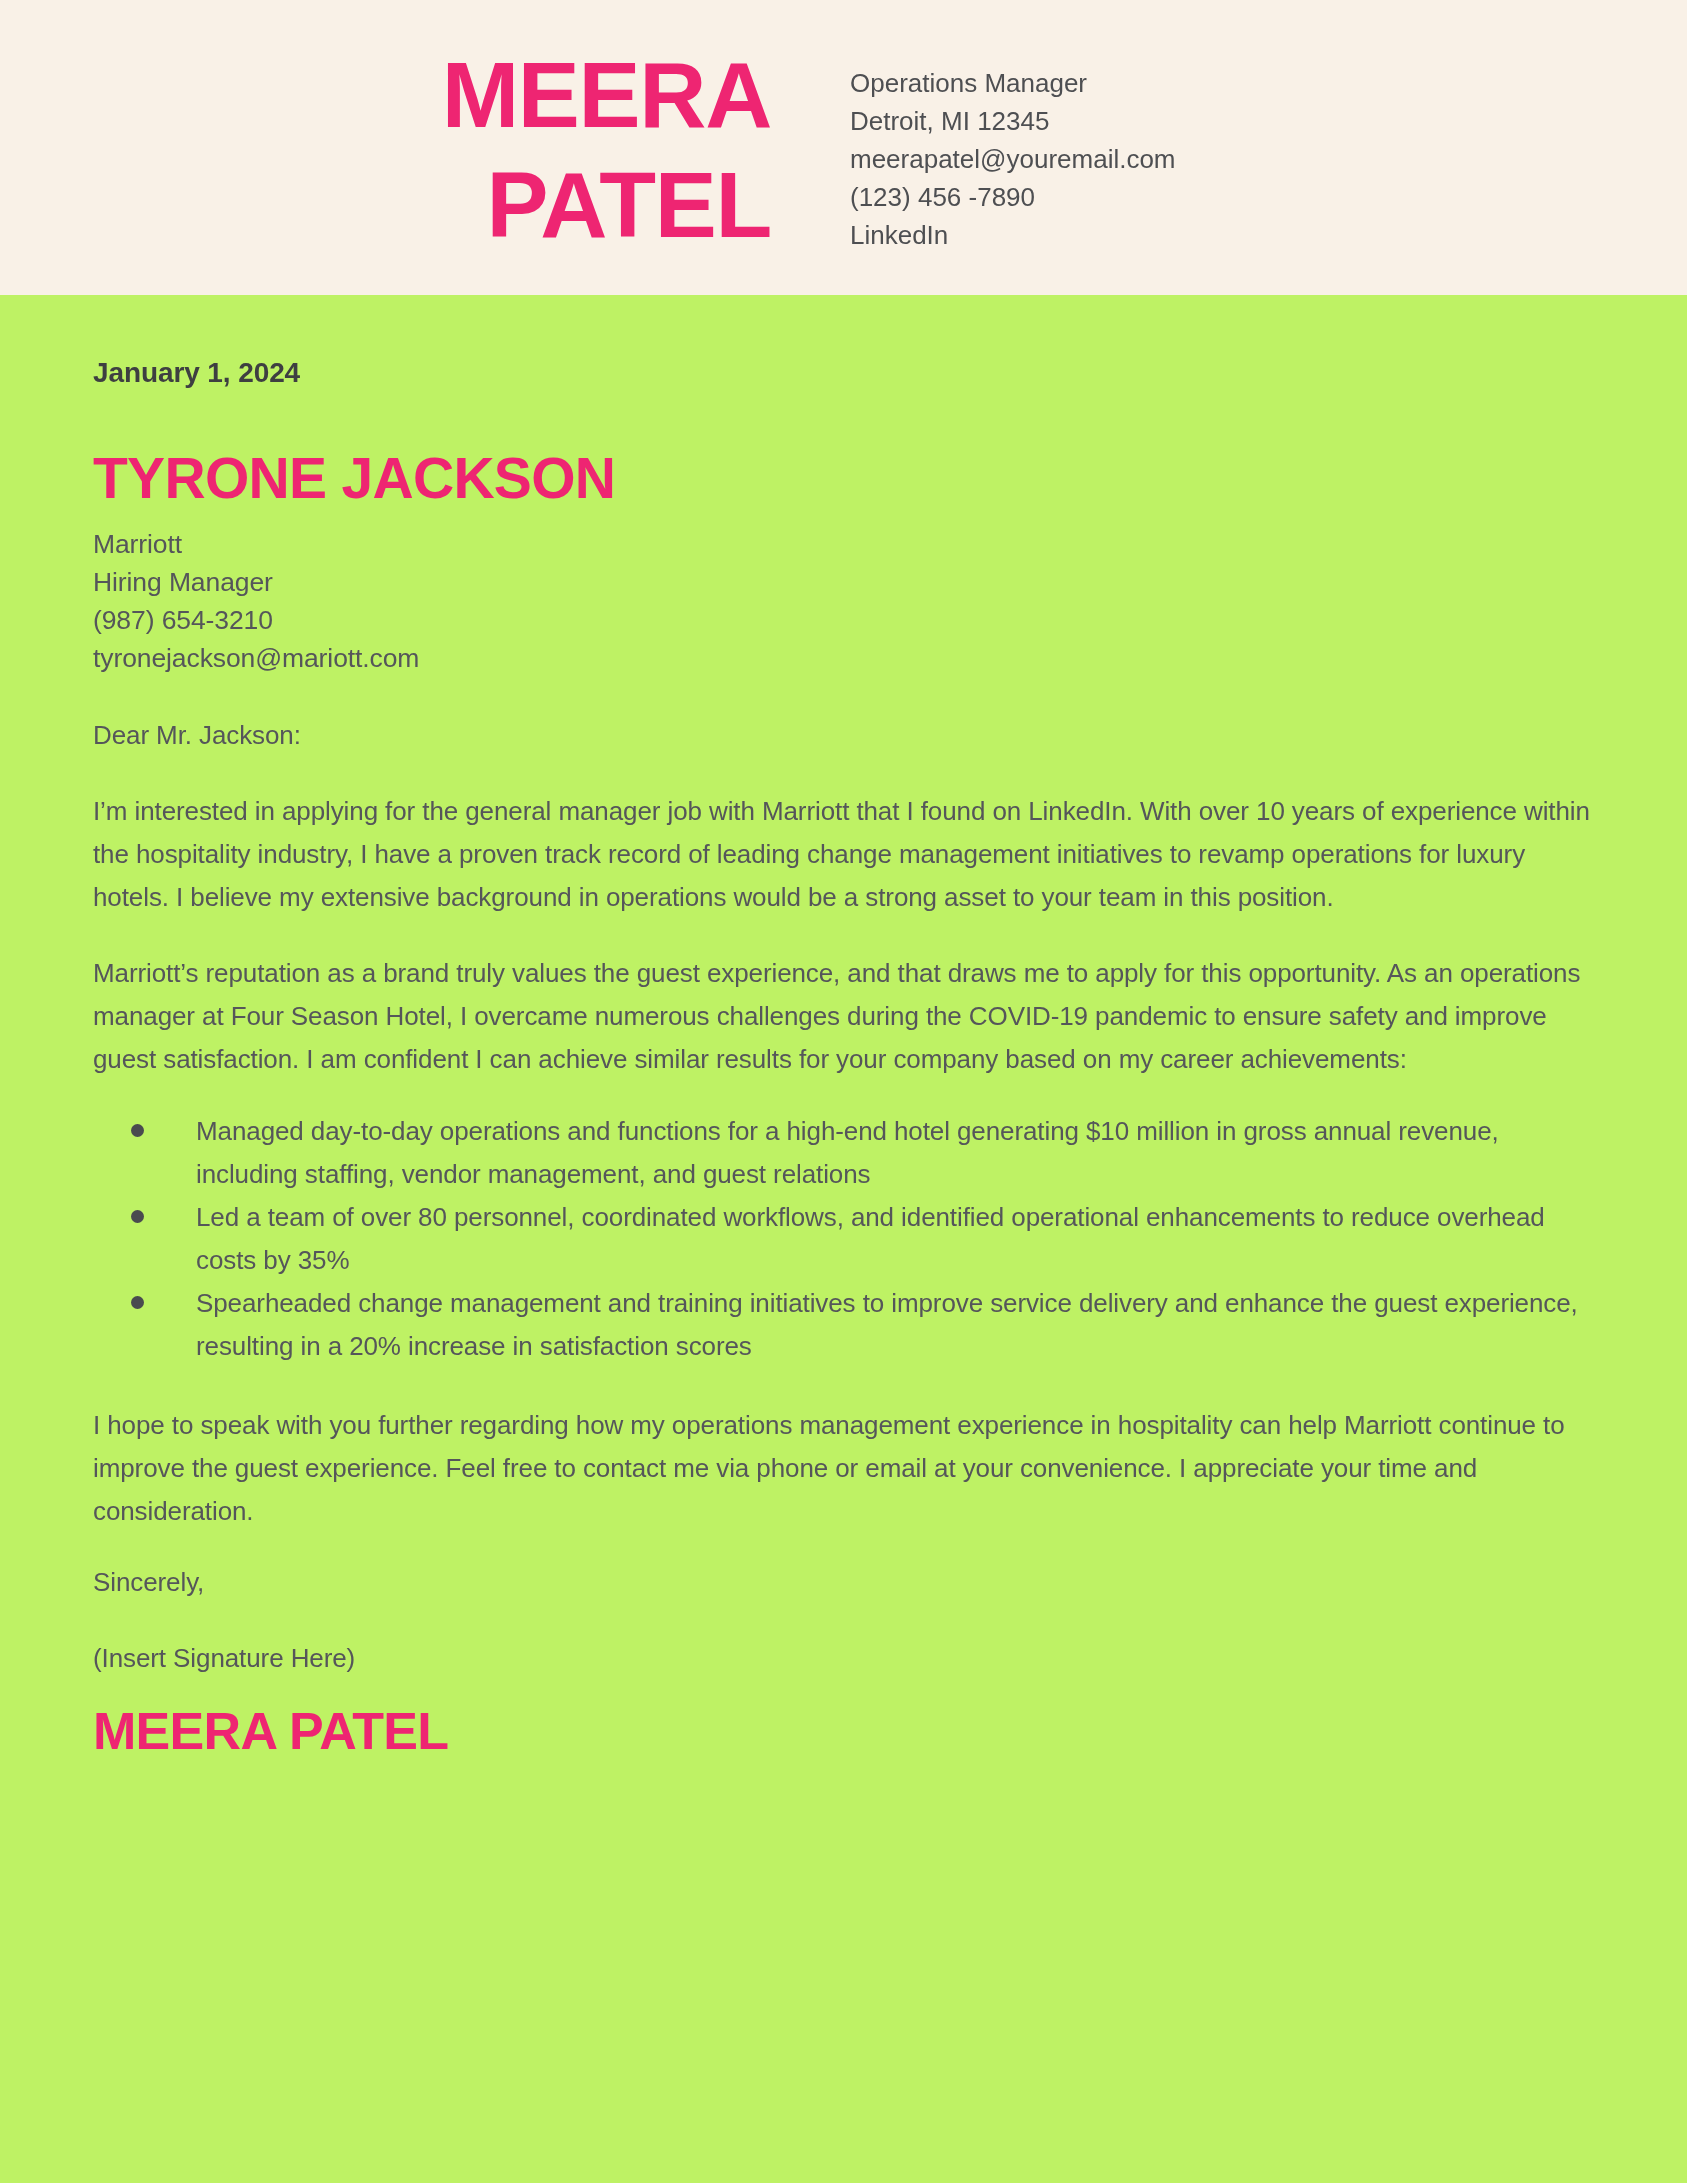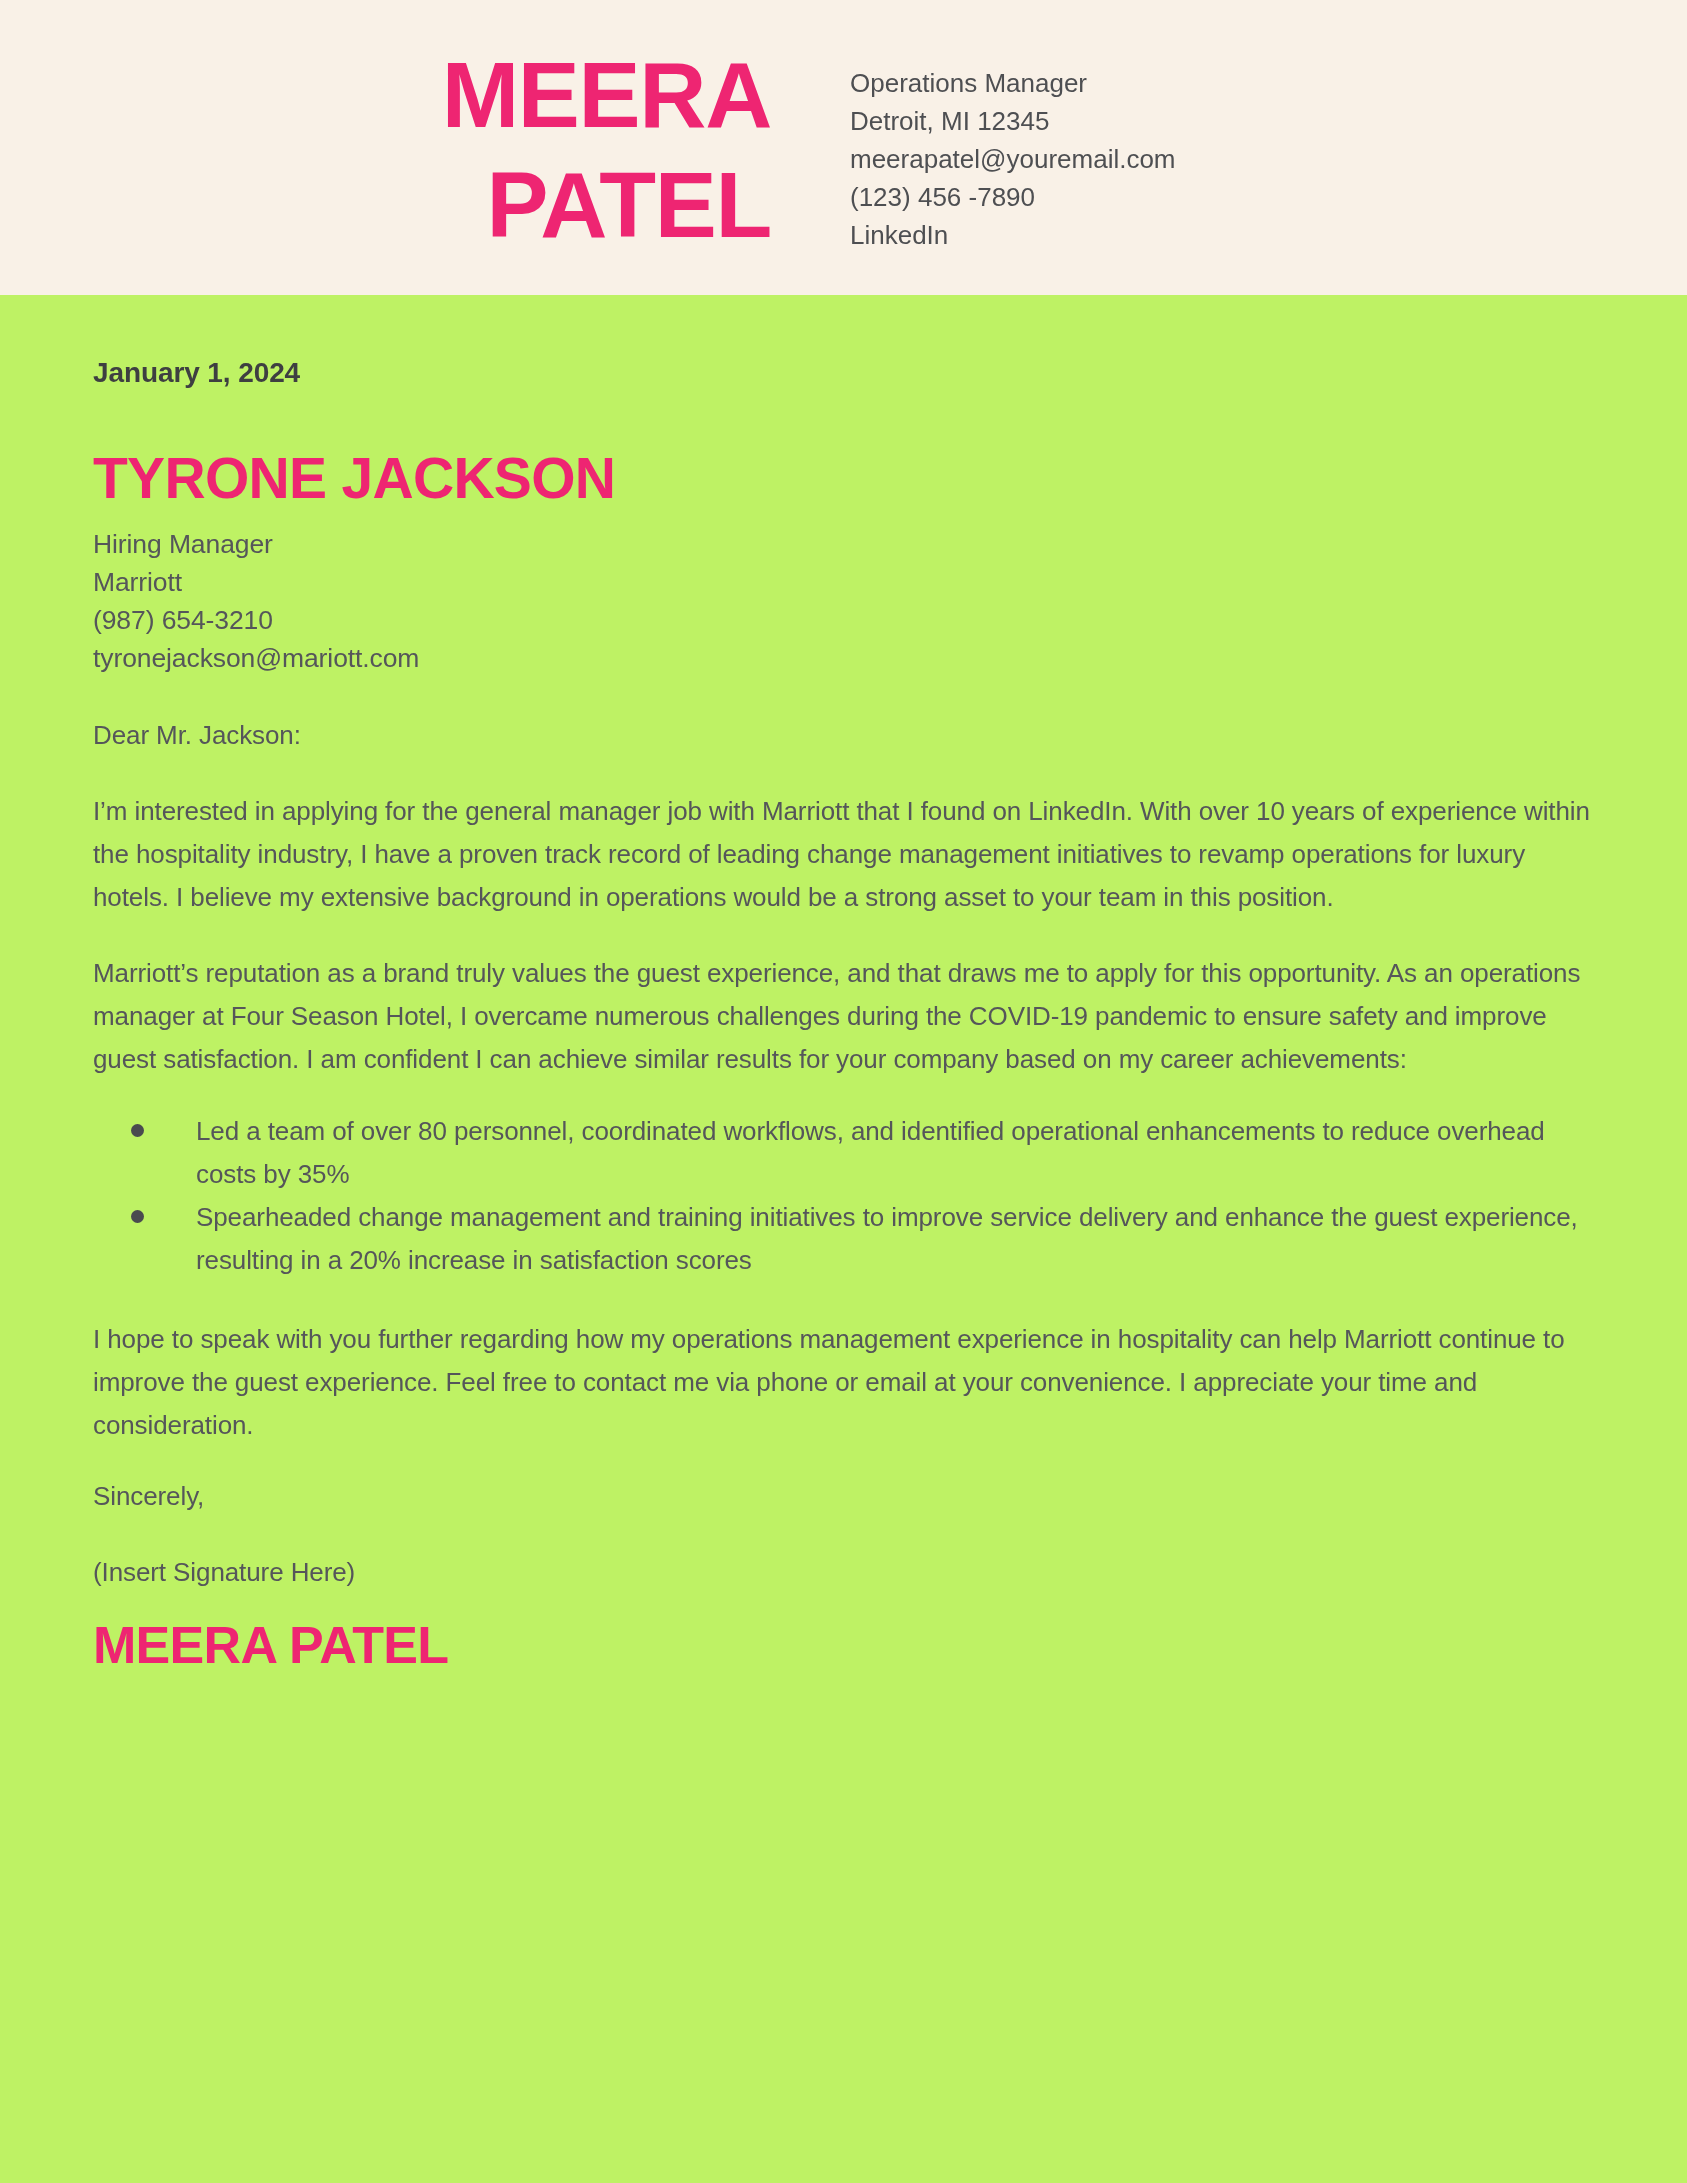--- a/index.html
+++ b/index.html
@@ -124,33 +124,34 @@
       </div>
     </div>
   </div>
 
   <div class="content">
     <div class="date">January 1, 2024</div>
 
     <div class="recipient-name">TYRONE JACKSON</div>
 
     <div class="recipient-block">
+      <div>Marriott</div>
       <div>Hiring Manager</div>
-      <div>Marriott</div>
       <div>(987) 654-3210</div>
       <div>tyronejackson@mariott.com</div>
     </div>
 
     <div class="salutation">Dear Mr. Jackson:</div>
 
     <p class="para">I’m interested in applying for the general manager job with Marriott that I found on LinkedIn. With over 10 years of experience within the hospitality industry, I have a proven track record of leading change management initiatives to revamp operations for luxury hotels. I believe my extensive background in operations would be a strong asset to your team in this position.</p>
 
     <p class="para">Marriott’s reputation as a brand truly values the guest experience, and that draws me to apply for this opportunity. As an operations manager at Four Season Hotel, I overcame numerous challenges during the COVID-19 pandemic to ensure safety and improve guest satisfaction. I am confident I can achieve similar results for your company based on my career achievements:</p>
 
     <ul class="achievements">
+      <li><span>Managed day-to-day operations and functions for a high-end hotel generating $10 million in gross annual revenue, including staffing, vendor management, and guest relations</span></li>
       <li><span>Led a team of over 80 personnel, coordinated workflows, and identified operational enhancements to reduce overhead costs by 35%</span></li>
       <li><span>Spearheaded change management and training initiatives to improve service delivery and enhance the guest experience, resulting in a 20% increase in satisfaction scores</span></li>
     </ul>
 
     <p class="closing">I hope to speak with you further regarding how my operations management experience in hospitality can help Marriott continue to improve the guest experience. Feel free to contact me via phone or email at your convenience. I appreciate your time and consideration.</p>
 
     <div class="signoff">Sincerely,</div>
 
     <div class="sig-placeholder">(Insert Signature Here)</div>
 

